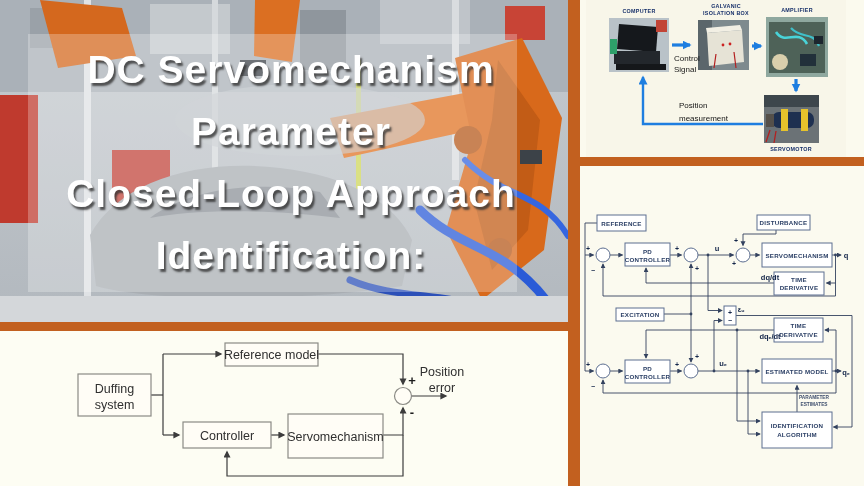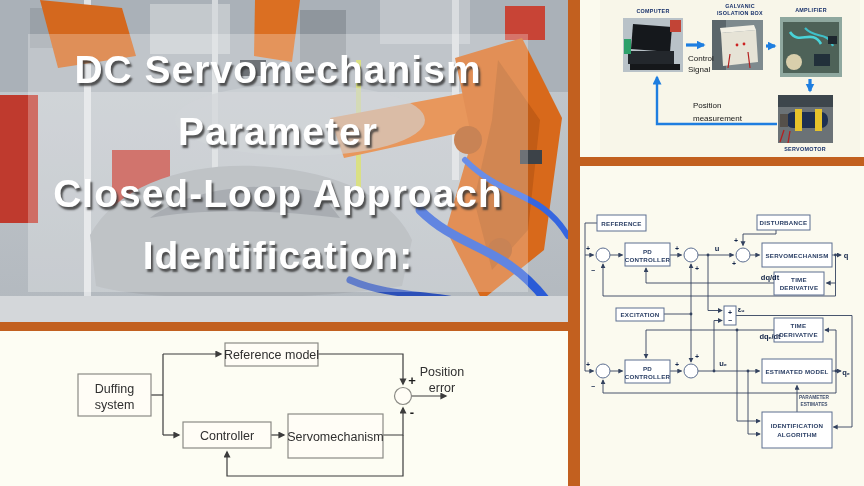--- a/index.html
+++ b/index.html
@@ -1,32 +1,32 @@
 <!DOCTYPE html>
 <html><head>
 <meta charset="utf-8">
 <style>
   html,body{margin:0;padding:0;background:#ffffff;font-family:"Liberation Sans",sans-serif;}
   .stage{position:relative;width:864px;height:486px;overflow:hidden;background:#fbfaee;}
 
   
   .photo-panel{position:absolute;left:0;top:0;width:568px;height:322px;overflow:hidden;}
-  .hw-panel{position:absolute;left:600px;top:0;width:260px;height:157px;background:#f8f6e9;}
+  .hw-panel{position:absolute;left:586px;top:0;width:260px;height:157px;background:#f8f6e9;}
   .loop-panel{position:absolute;left:580px;top:166px;width:284px;height:320px;background:#fbfaef;}
   .duffing-panel{position:absolute;left:0;top:331px;width:568px;height:155px;background:#fdfdf3;}
 
   
   .divider-v{position:absolute;left:568px;top:0;width:12px;height:486px;background:#c2601f;}
   .divider-h-left{position:absolute;left:0;top:322px;width:568px;height:9px;background:#c2601f;}
   .divider-h-right{position:absolute;left:580px;top:157px;width:284px;height:9px;background:#c2601f;}
 
   
-  .title-overlay{position:absolute;left:28px;top:34px;width:500px;height:258px;
+  .title-overlay{position:absolute;left:28px;top:34px;width:452px;height:258px;
     background:rgba(255,255,255,0.26);
-    display:flex;flex-direction:column;align-items:center;justify-content:center;text-align:center;}
+    display:flex;flex-direction:column;align-items:center;justify-content:center;text-align:center;padding-left:37px;}
   .title-line{font-size:39px;font-weight:bold;color:#ffffff;line-height:62px;letter-spacing:1px;
     white-space:nowrap;text-shadow:2px 3px 2px rgba(50,50,50,0.8);}
 
   svg{display:block;}
 
   
   .box{fill:#ffffff;stroke:#5c6e90;stroke-width:1;}
   .ln{stroke:#33425f;stroke-width:0.9;fill:none;}
   .boxtext{fill:#2c4066;font-size:6.2px;font-weight:600;letter-spacing:.25px;text-anchor:middle;
     font-family:"Liberation Sans",sans-serif;}

